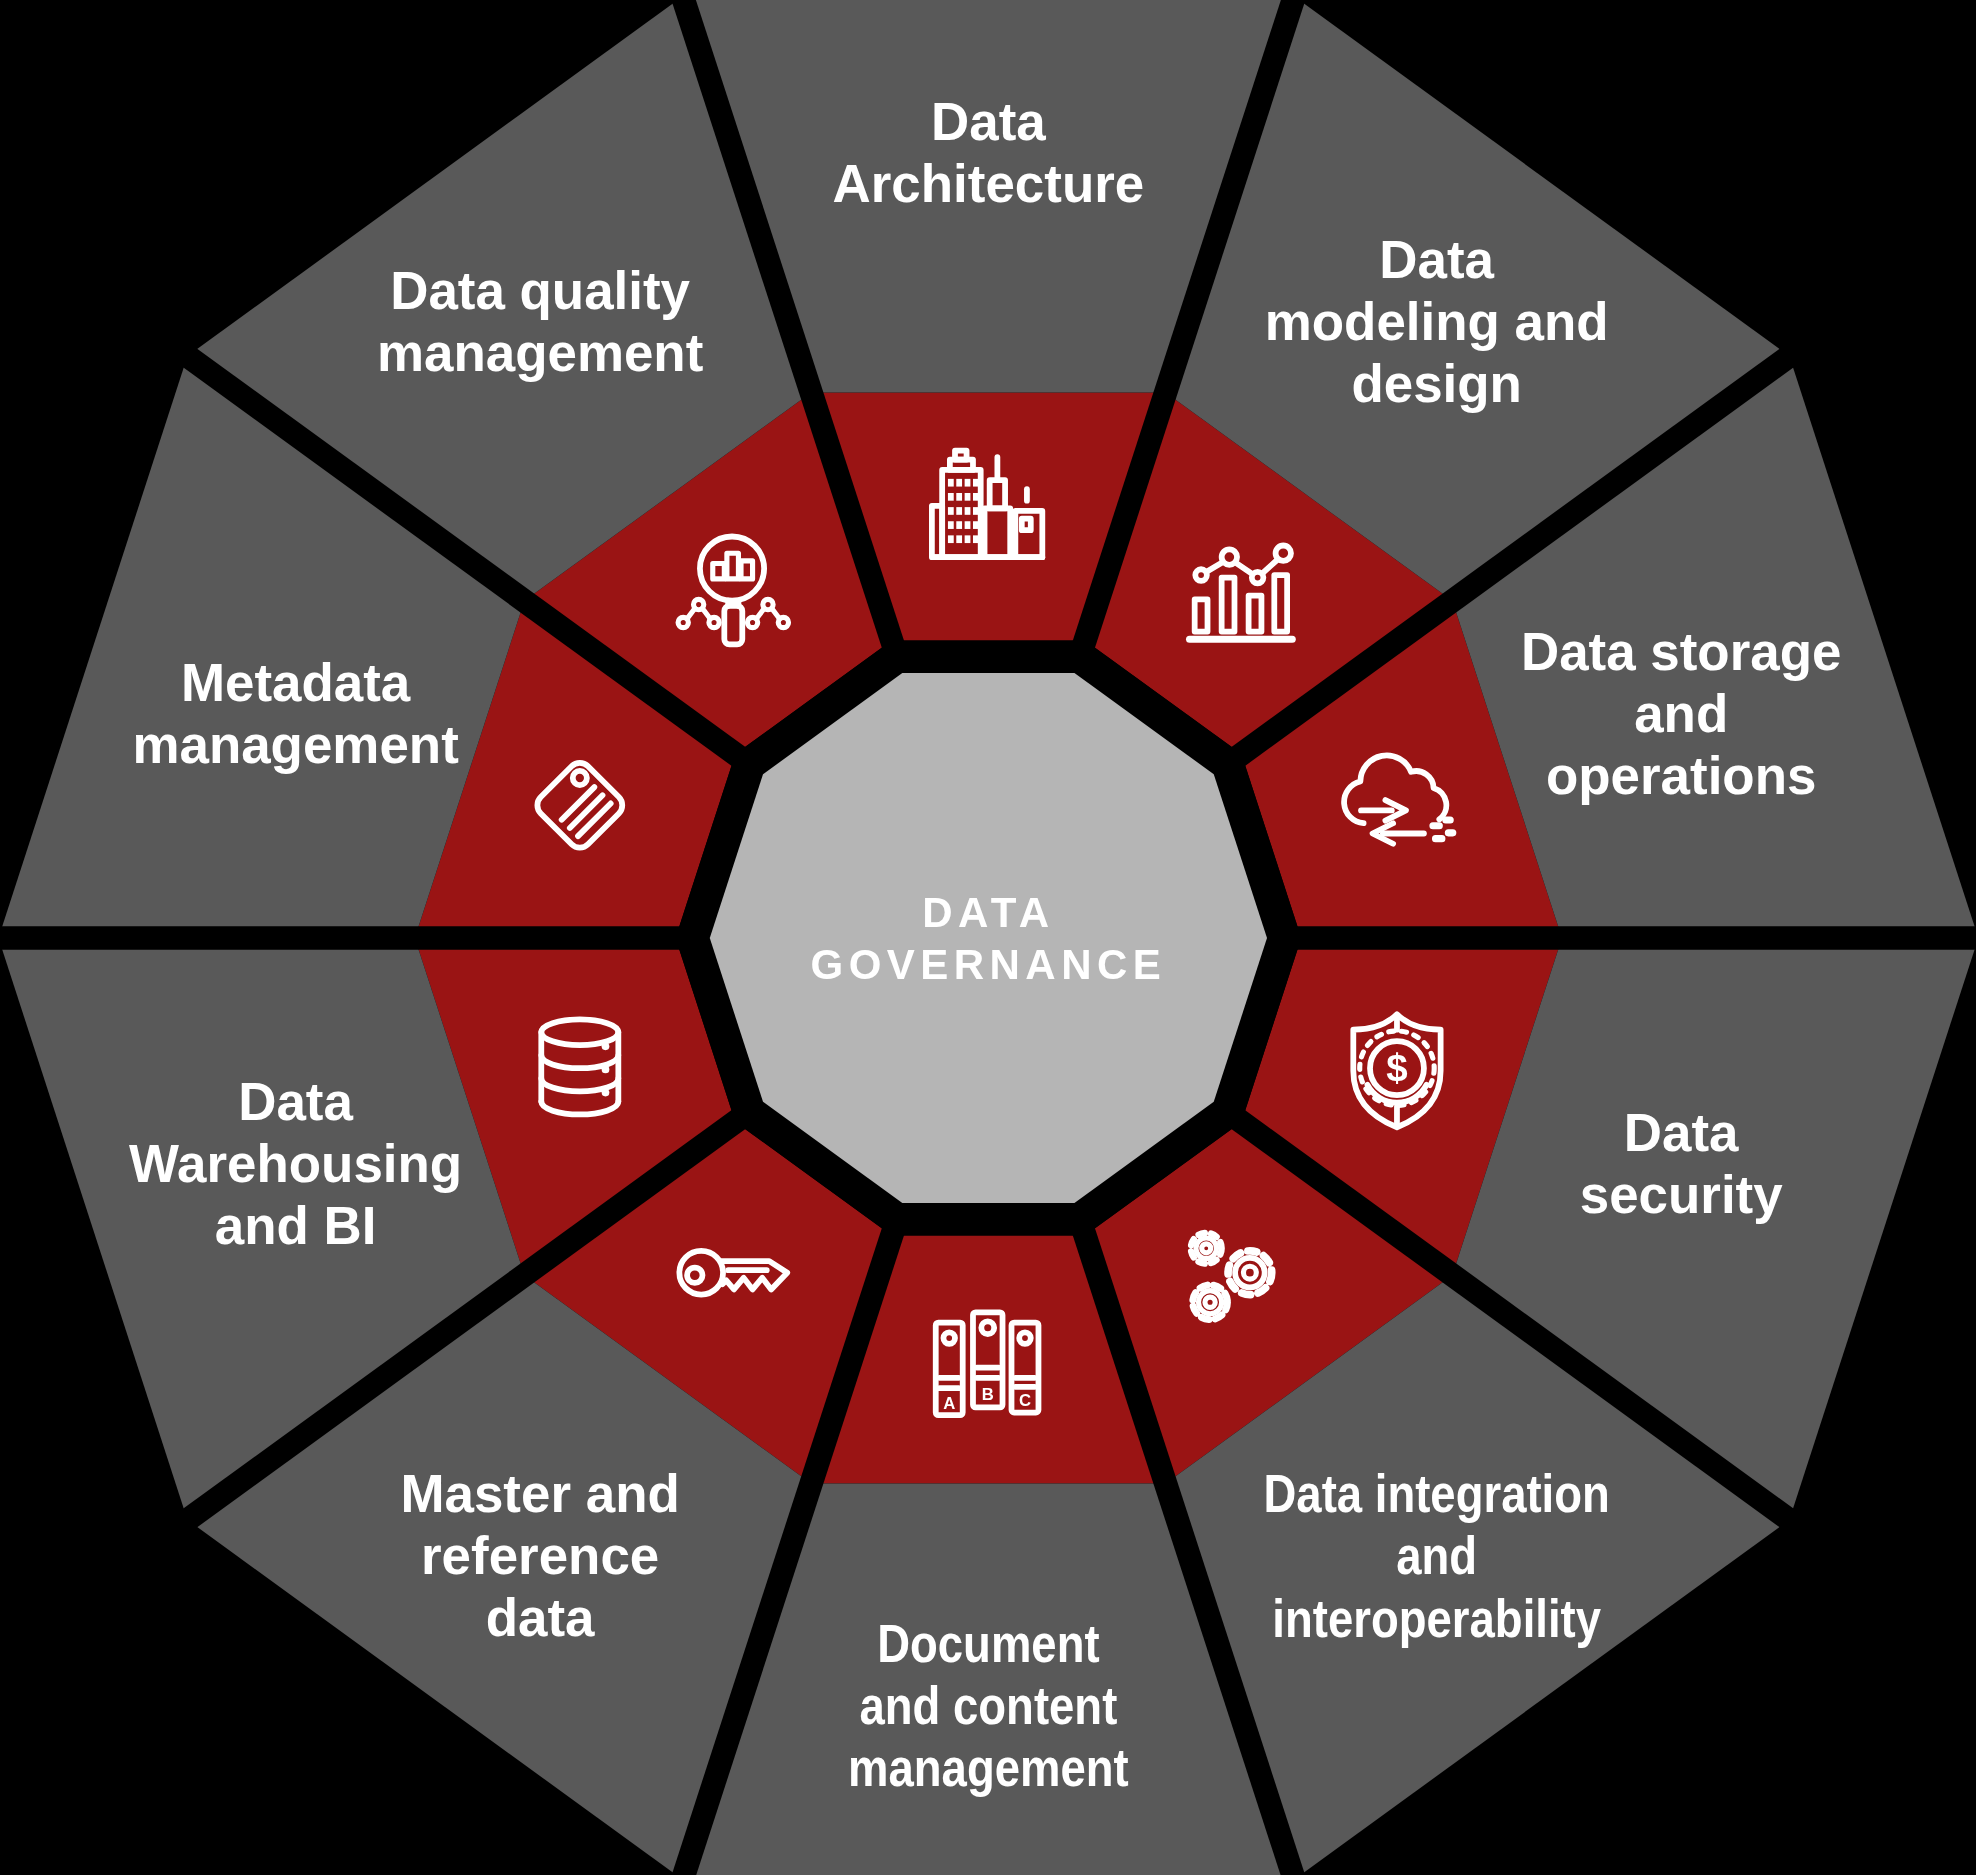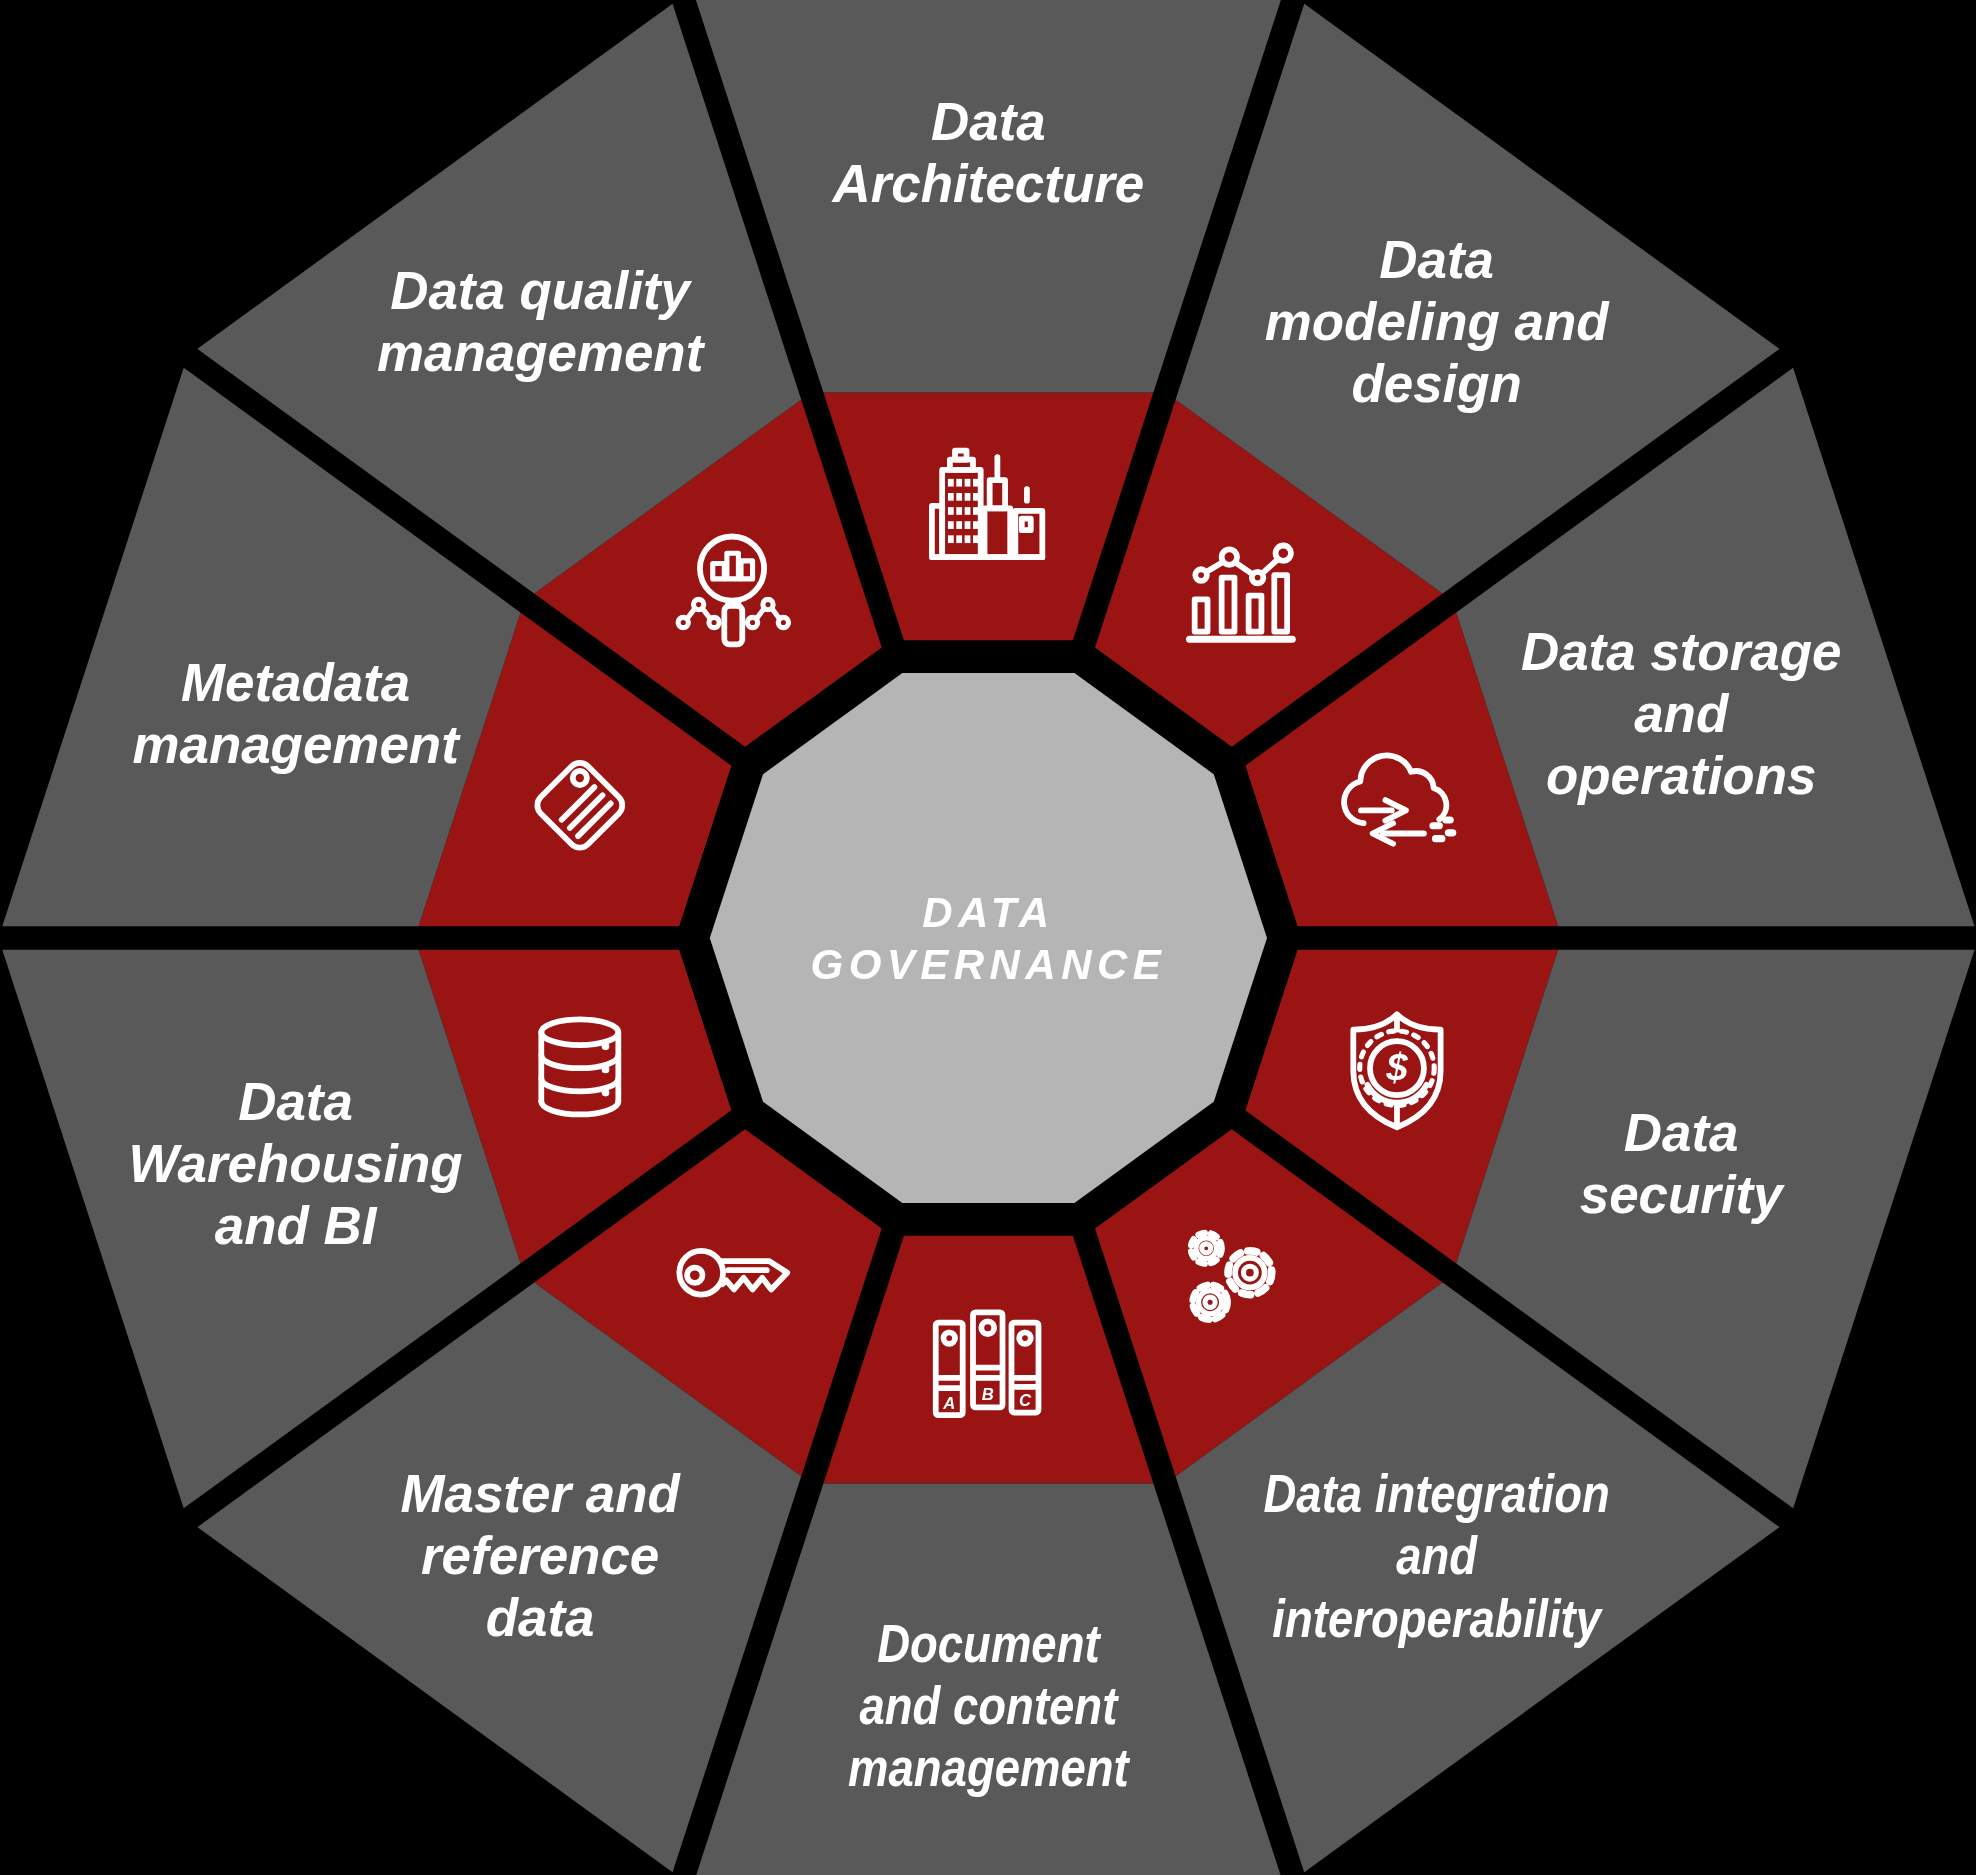--- a/index.html
+++ b/index.html
@@ -1,17 +1,17 @@
 <!DOCTYPE html>
 <html style="--ring: #9A1414;font-size:12.5px"><head>
 <meta charset="utf-8">
 <style>
   html,body{margin:0;padding:0;background:#000;}
   body{width:1976px;height:1876px;overflow:hidden;font-family:"Liberation Sans",sans-serif;}
-  #stage{position:relative;width:1750px;height:1876px;font-style:italic;}
+  #stage{position:relative;width:1750px;height:1876px;}
   svg{position:absolute;left:0;top:0;display:block;}
   .ic{stroke:#fff;fill:none;stroke-width:4.5;stroke-linecap:round;stroke-linejoin:round;}
   .ic .thin{stroke-width:4;}
   .ic .thick{stroke-width:5.5;}
   .ic text{fill:#fff;stroke:none;font-family:"Liberation Sans",sans-serif;font-weight:bold;}
   .ic .fillw{fill:#fff;stroke:none;}
   .ic .dot{fill:#fff;stroke:none;}
   .ic .donut{fill:var(--ring);}
   .seg-label{fill:#fff;font-weight:bold;font-size:68px;}
   .center-label{fill:#fff;font-weight:bold;font-size:54px;letter-spacing:7px;}

